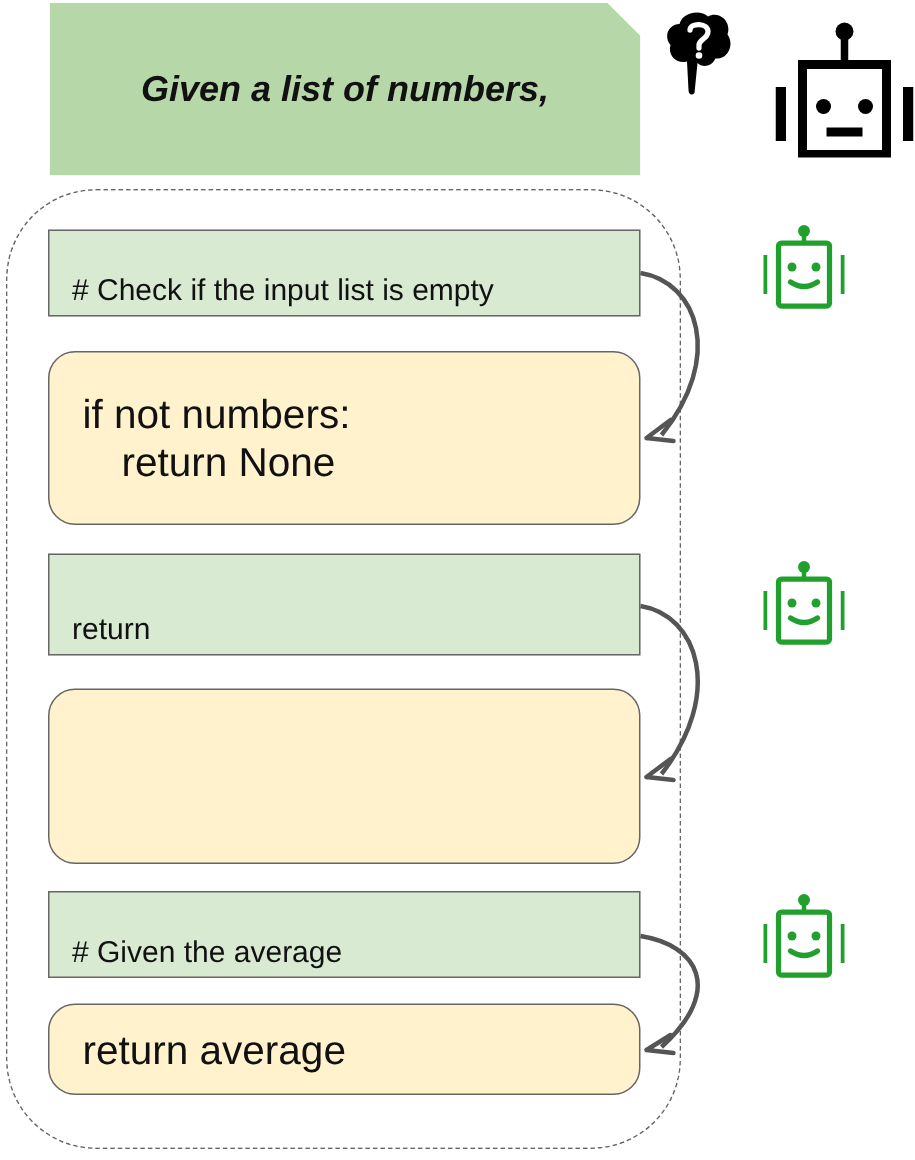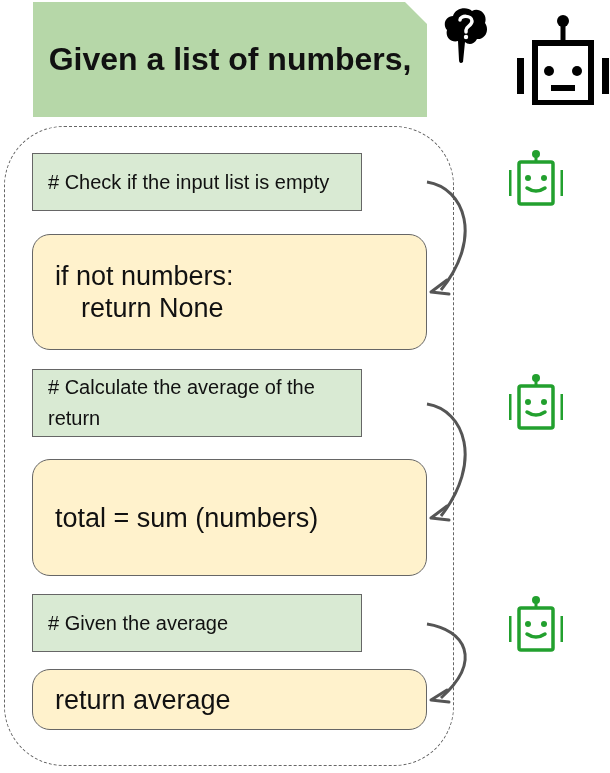--- a/index.html
+++ b/index.html
@@ -1,26 +1,26 @@
 <!DOCTYPE html>
 <html><head>
 <meta charset="utf-8">
 <style>
   html, body { margin: 0; padding: 0; background: #ffffff; }
   body { width: 610px; height: 773px; position: relative; overflow: hidden;
          font-family: "Liberation Sans", sans-serif; color: #111; }
   .task-box { position: absolute; left: 33px; top: 2px; width: 394px; height: 115px;
               background: #b6d7a8; display: flex; align-items: center; justify-content: center;
               clip-path: polygon(0 0, 372px 0, 394px 22px, 394px 115px, 0 115px); }
-  .task-text { font-weight: bold; font-size: 32px; line-height: 31px; text-align: left; }
+  .task-text { font-weight: bold; font-size: 24px; line-height: 31px; text-align: left; font-style: italic; }
   .dashed { position: absolute; left: 4px; top: 126px; width: 450px; height: 640px;
             border: 1.5px dashed #666; border-radius: 60px; box-sizing: border-box; }
-  .comment { position: absolute; left: 32px; width: 330px; background: #d9ead3;
+  .comment { position: absolute; left: 32px; width: 395px; background: #d9ead3;
              border: 1.5px solid #666; box-sizing: border-box; font-size: 20px;
-             line-height: 31px; padding-left: 15px; display: flex; flex-direction: column; justify-content: center; }
+             line-height: 31px; padding-left: 15px; display: flex; flex-direction: column; justify-content: flex-end; }
   .code { position: absolute; left: 32px; width: 395px; background: #fff2cc;
           border: 1.5px solid #666; border-radius: 18px; box-sizing: border-box;
           font-size: 27px; line-height: 32px; padding-left: 22px; display: flex; flex-direction: column; justify-content: center; }
   .indent { padding-left: 26px; }
   svg { position: absolute; }
 </style>
 </head>
 <body>
 
 <div class="task-box">
@@ -50,25 +50,23 @@
 
 <div class="comment" style="top:153px;height:58px">
   <div># Check if the input list is empty</div>
 </div>
 <div class="code" style="top:234px;height:116px">
   <div>if not numbers:</div>
   <div class="indent">return None</div>
 </div>
 
 <div class="comment" style="top:369px;height:68px">
-  <div># Calculate the average of the</div>
   <div>return</div>
 </div>
 <div class="code" style="top:459px;height:117px">
-  <div>total = sum (numbers)</div>
 </div>
 
 <div class="comment" style="top:594px;height:58px">
   <div># Given the average</div>
 </div>
 <div class="code" style="top:669px;height:61px">
   <div>return average</div>
 </div>
 
 <svg style="left:425px;top:178px" width="60" height="120" viewBox="0 0 60 120">

